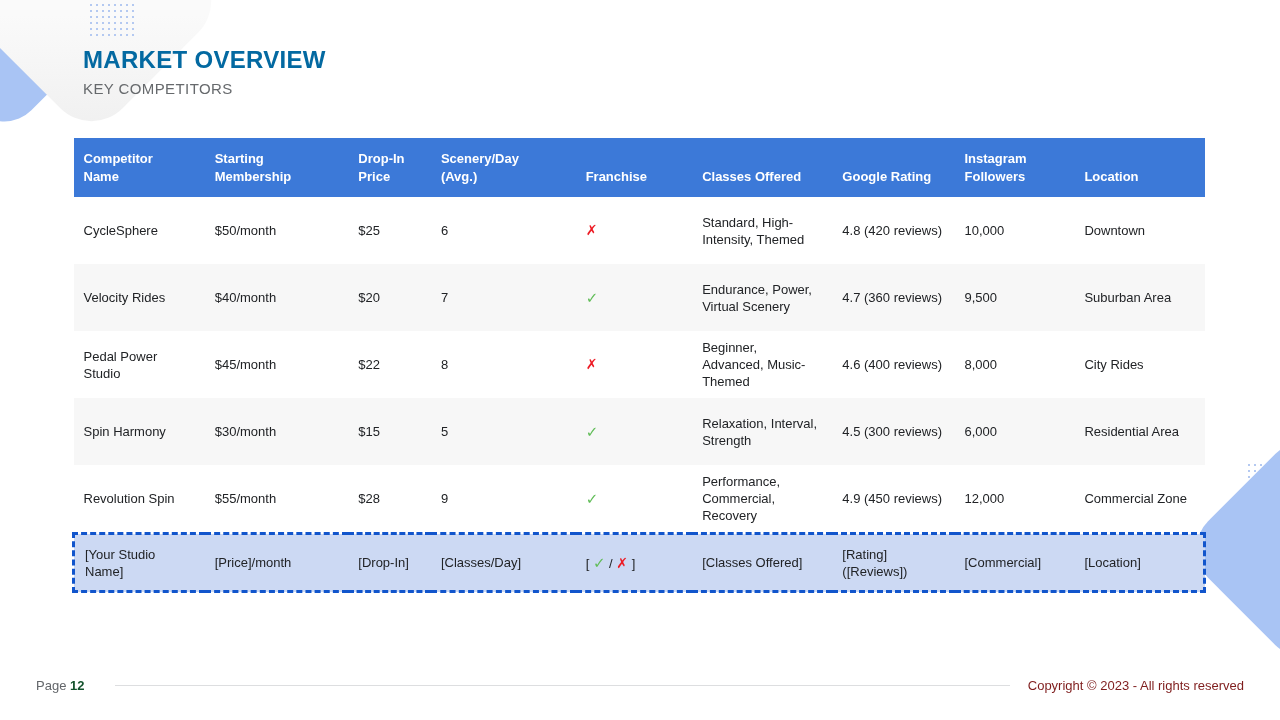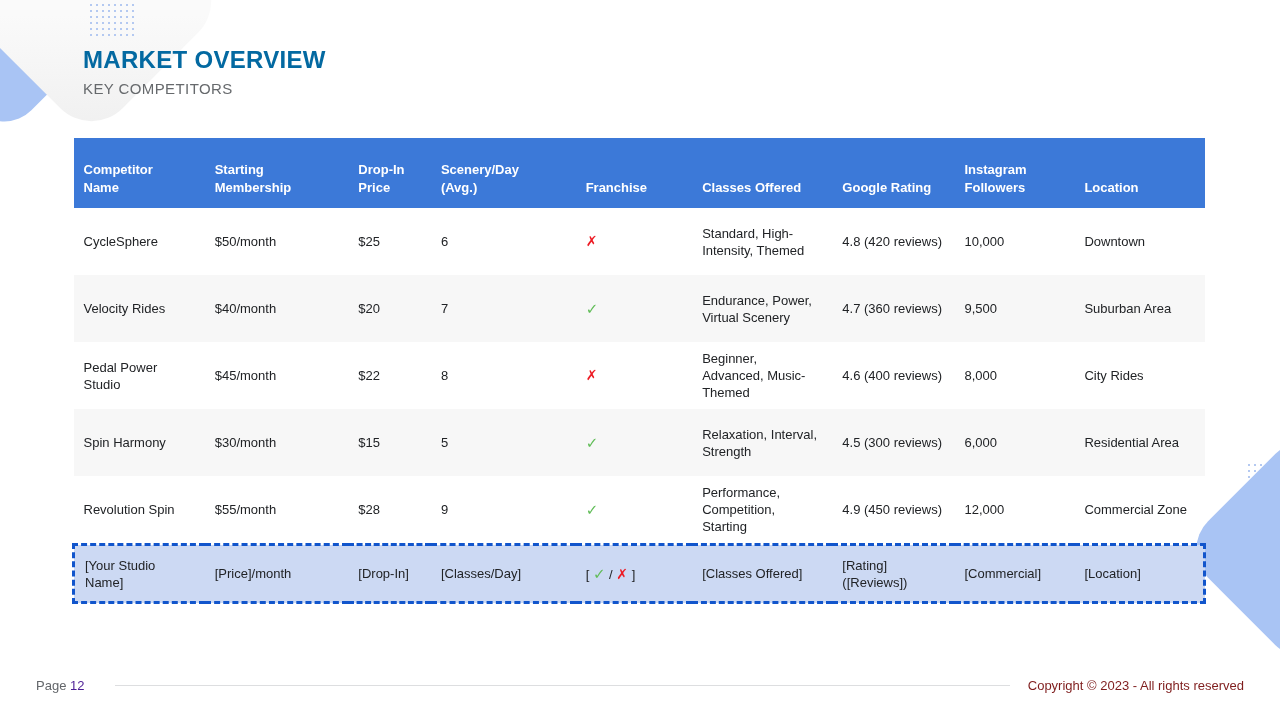--- a/index.html
+++ b/index.html
@@ -44,42 +44,42 @@
   
   table.competitors{
     position:absolute;left:72px;top:138px;width:1134px;
     border-collapse:collapse;table-layout:fixed;
     font-size:13px;color:#212326;
   }
   table.competitors th{
     background:#3c79d8;color:#ffffff;font-weight:700;
     text-align:left;vertical-align:bottom;
     padding:8px 10px 11px 10px;line-height:18px;
-    white-space:pre-line;height:70px;box-sizing:border-box;
+    white-space:pre-line;height:59px;box-sizing:border-box;
   }
   table.competitors td{
     vertical-align:middle;text-align:left;
     padding:8px 12px 8px 10px;line-height:17px;
     height:67px;box-sizing:border-box;
   }
   tr.alt td{background:#f7f7f7;}
   tr.placeholder-row td{
     background:#ccd9f3;
     border-top:3px dashed #1155cc;border-bottom:3px dashed #1155cc;
     height:58px;
   }
   tr.placeholder-row td:first-child{border-left:3px dashed #1155cc;}
   tr.placeholder-row td:last-child{border-right:3px dashed #1155cc;}
   .check{color:#61bd58;font-size:15px;}
   .cross{color:#ed1b24;font-weight:700;font-style:italic;font-size:14px;}
   .ph{color:#212326;}
 
   
   .page-ind{position:absolute;left:36px;top:678px;font-size:13px;color:#63666a;}
-  .page-ind .pagenum{color:#4c1d95;font-weight:400;}
+  .page-ind .pagenum{color:#14532d;font-weight:700;}
   .footer-line{position:absolute;left:115px;top:685px;width:895px;height:1px;background:#dddee0;}
   .copyright{position:absolute;right:36px;top:678px;font-size:13px;color:#7f1d1d;}
 </style>
 </head>
 <body>
 
 <div class="slide">
   <div class="deco deco-tl-blue"></div>
   <div class="deco deco-tl-gray"></div>
   <div class="dots dots-tl"></div>
@@ -165,21 +165,21 @@
           <td>4.5 (300 reviews)</td>
           <td>6,000</td>
           <td>Residential Area</td>
         </tr>
         <tr>
           <td>Revolution Spin</td>
           <td>$55/month</td>
           <td>$28</td>
           <td>9</td>
           <td><span class="check">✓</span></td>
-          <td>Performance, Competition, Starting</td>
+          <td>Performance, Commercial, Recovery</td>
           <td>4.9 (450 reviews)</td>
           <td>12,000</td>
           <td>Commercial Zone</td>
         </tr>
         <tr class="placeholder-row">
           <td>[Your Studio Name]</td>
           <td>[Price]/month</td>
           <td>[Drop-In]</td>
           <td>[Classes/Day]</td>
           <td><span class="ph">[ </span><span class="check">✓</span><span class="ph"> / </span><span class="cross">✗</span><span class="ph"> ]</span></td>

